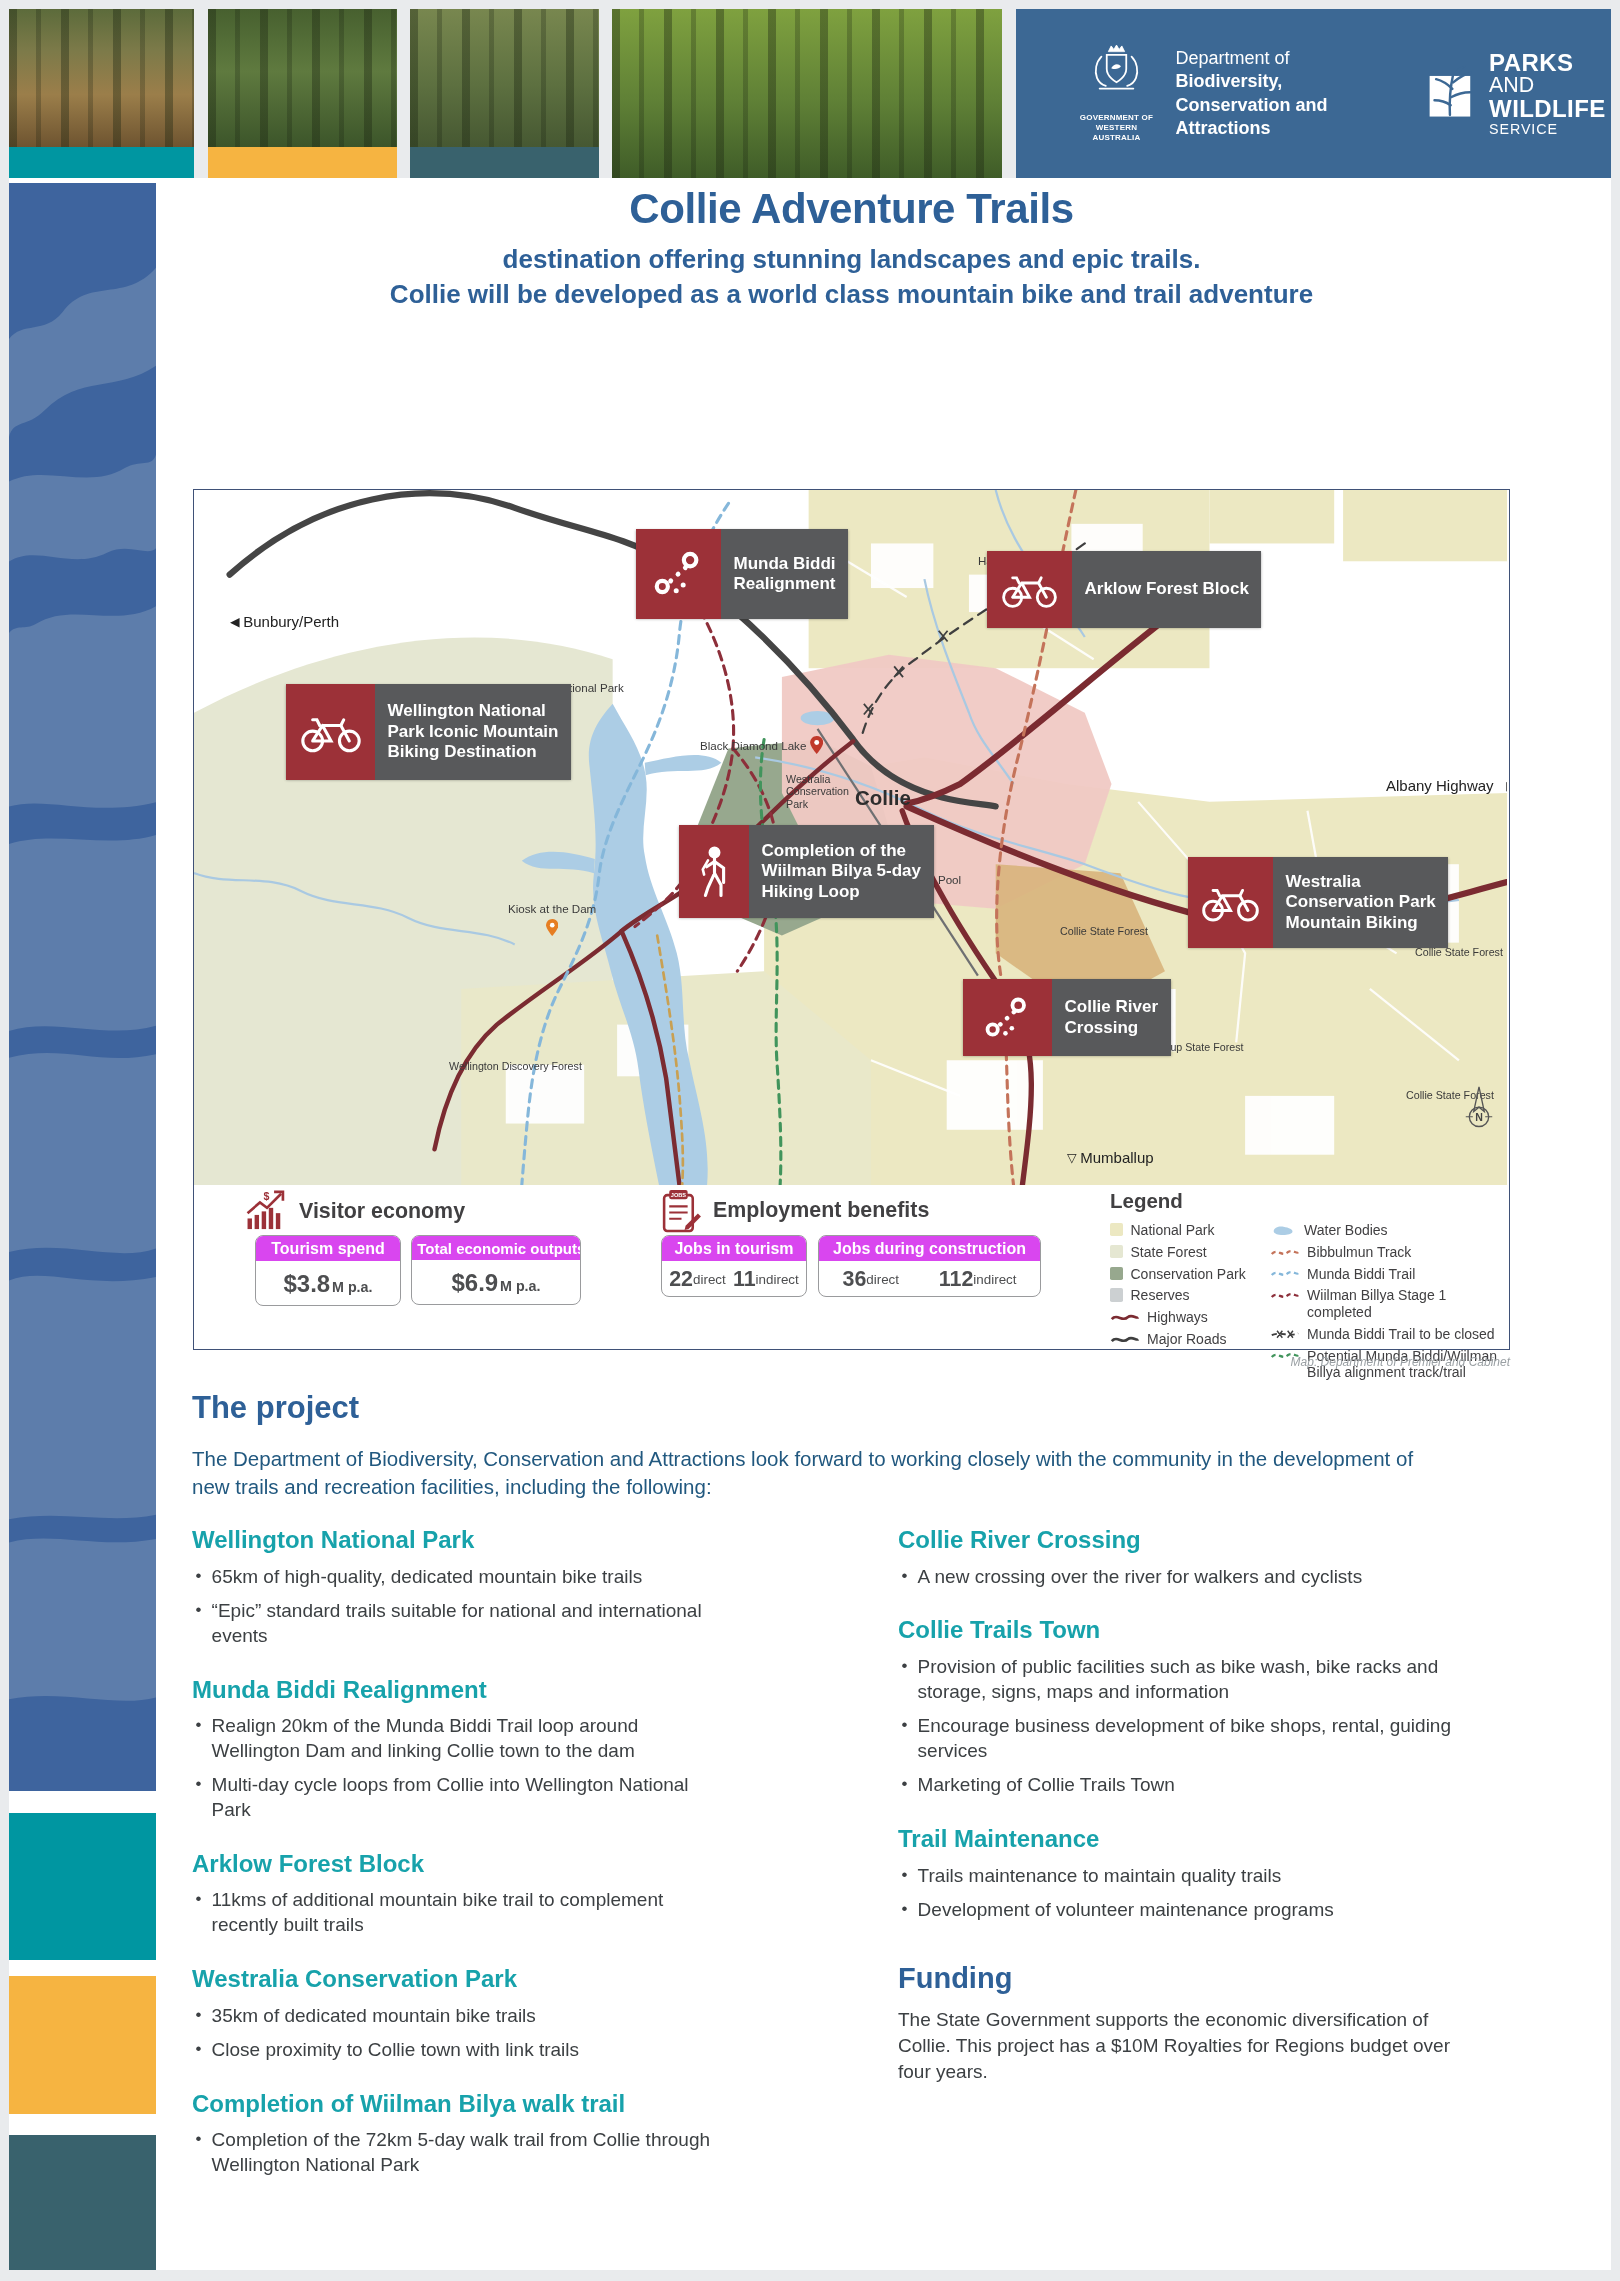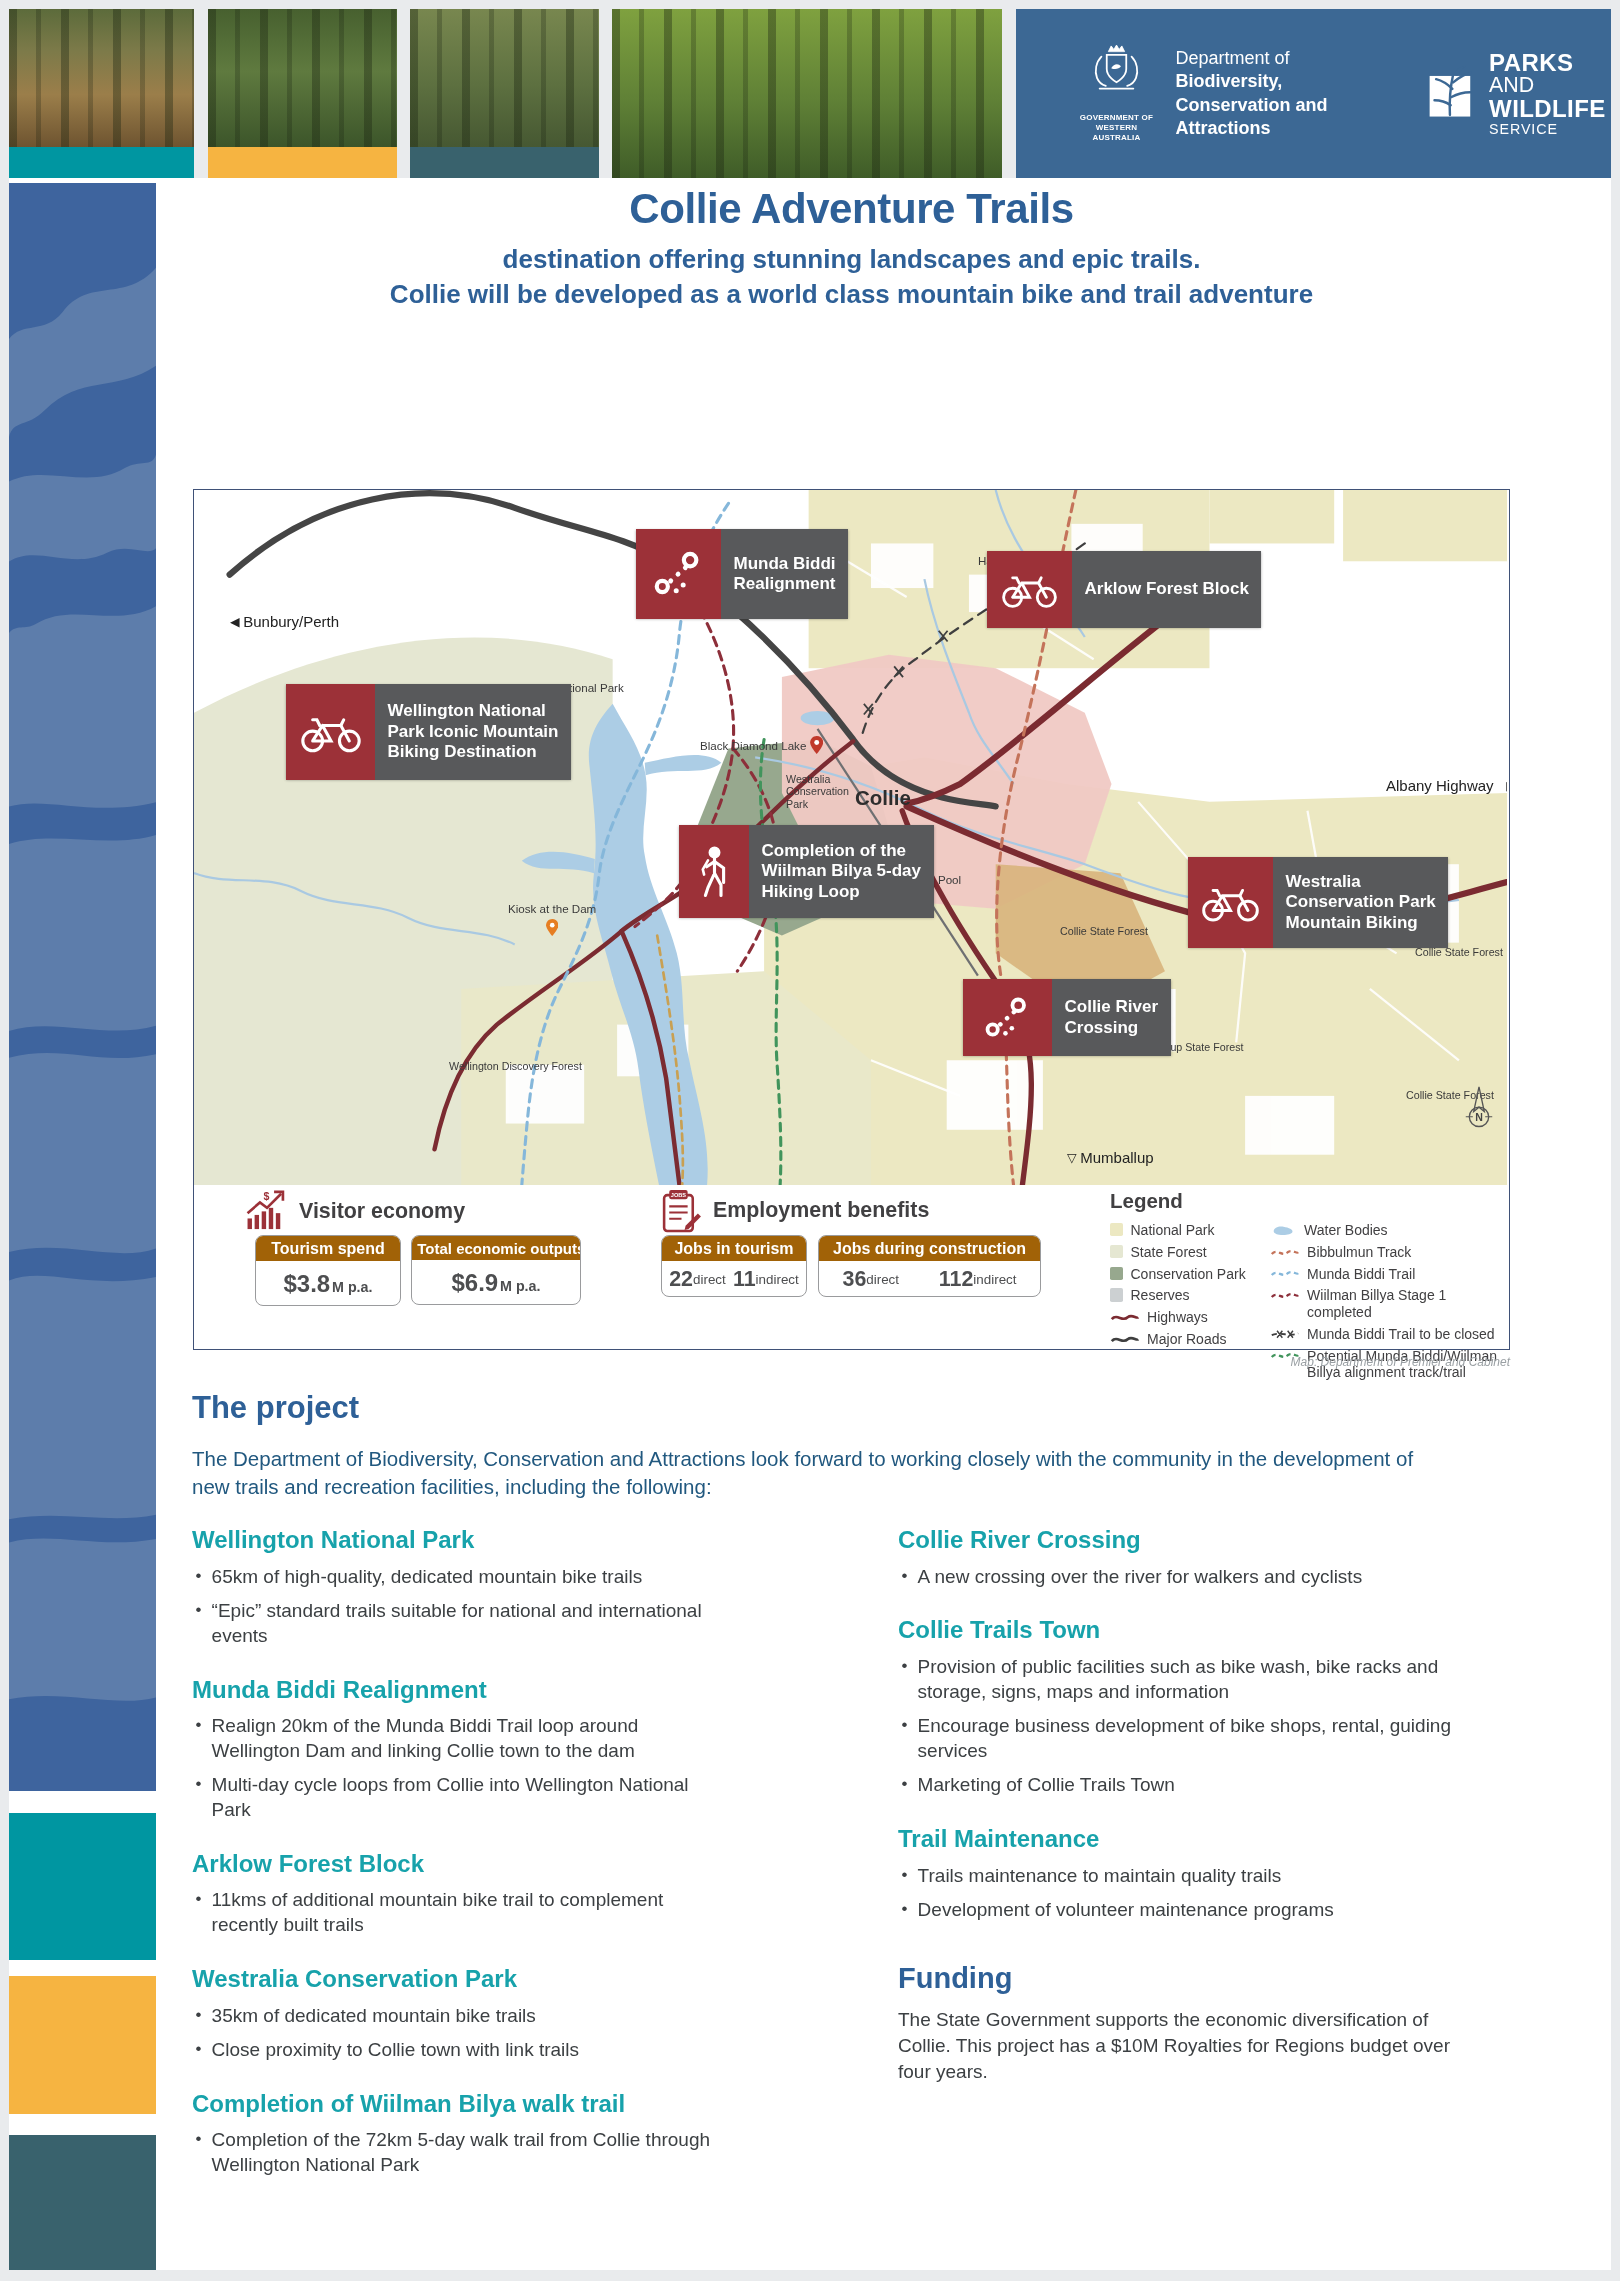--- a/index.html
+++ b/index.html
@@ -43,21 +43,21 @@
   .callout{position:absolute;display:flex;box-shadow:0 0.9px 2.7px rgba(0,0,0,.35);}
   .callout .ico{background:#9c3138;display:flex;align-items:center;justify-content:center;flex:0 0 auto;}
   .callout .txt{background:#58595b;color:#fff;font-size:17px;font-weight:600;line-height:1.2;padding:9px 12.5px;display:flex;flex-direction:column;justify-content:center;}
   .compass{position:absolute;}
   .scalebar{position:absolute;display:flex;align-items:flex-end;gap:7.1px;font-size:14.3px;font-weight:700;color:#222;}
 
   
   .stats-row{position:relative;width:1313px;height:160px;background:#fff;}
   .stat-title{position:absolute;font-size:21.4px;font-weight:700;color:#414042;}
   .stat-card{position:absolute;border:1.8px solid #9a9b9d;border-radius:8px;background:#fff;overflow:hidden;}
-  .stat-card .hd{background:#a16207;color:#fff;font-weight:700;text-align:center;padding:3.6px 5.3px;font-size:16px;white-space:nowrap;}
+  .stat-card .hd{background:#d946ef;color:#fff;font-weight:700;text-align:center;padding:3.6px 5.3px;font-size:16px;white-space:nowrap;}
   .stat-card .val{display:flex;align-items:baseline;justify-content:center;padding:9px 3.6px 7.1px;color:#4d4e50;font-weight:700;}
   .stat-card .big{font-size:24px;}
   .stat-card .unit{font-size:14.3px;margin-left:1.8px;}
   .figpair{display:flex;justify-content:space-around;padding:6.2px 3.6px 3.6px;}
   .fig{display:flex;flex-direction:row;align-items:center;color:#4d4e50;}
   .fig .n{font-size:21.4px;font-weight:700;}
   .fig .t{font-size:13.4px;}
   .legend-title{position:absolute;font-size:20.5px;font-weight:700;color:#414042;}
   .legend-col{position:absolute;display:flex;flex-direction:column;gap:5.3px;}
   .legend-item{display:flex;align-items:flex-start;gap:7.1px;font-size:14px;color:#414042;line-height:1.18;}

